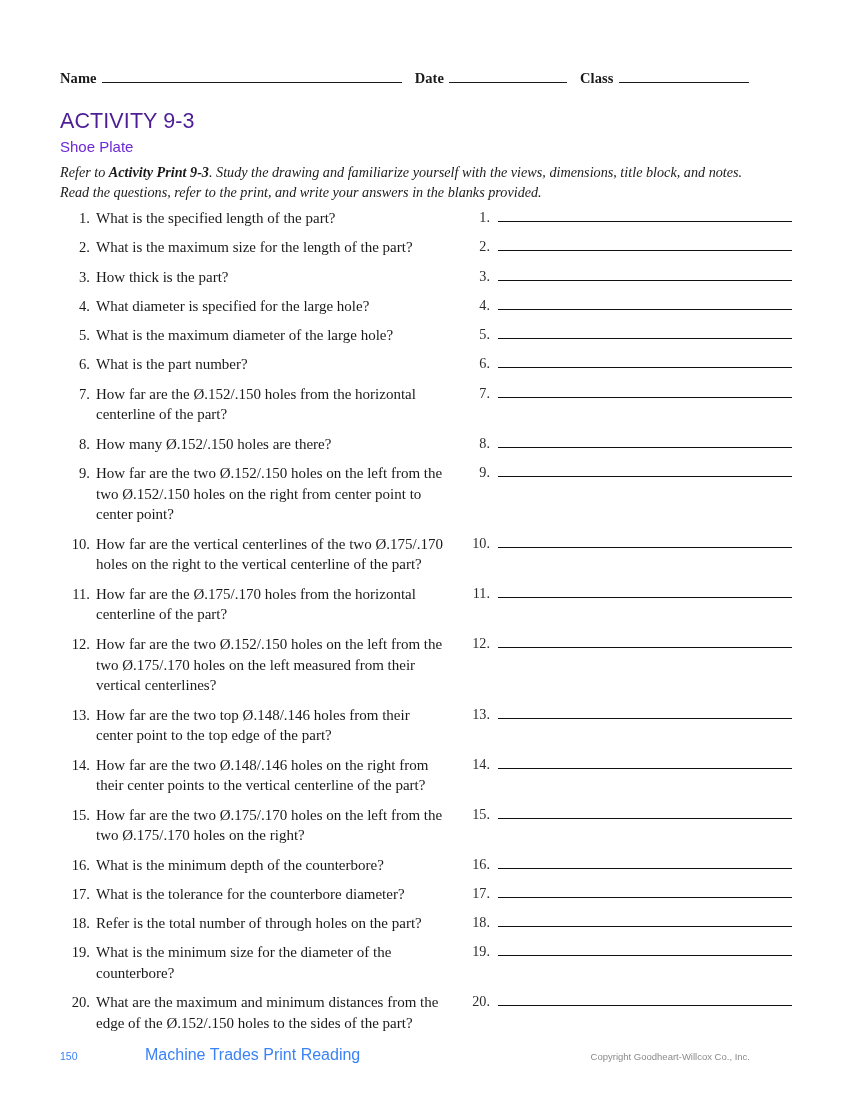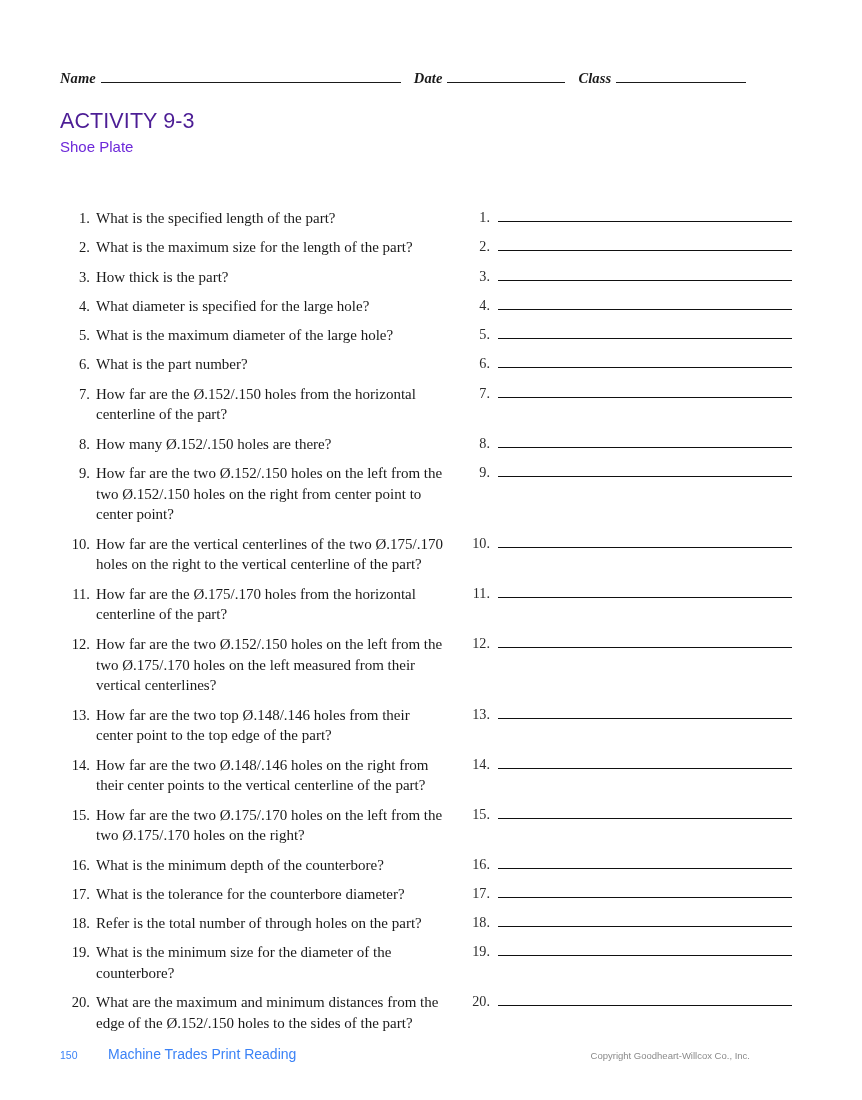--- a/index.html
+++ b/index.html
@@ -23,21 +23,20 @@
     position: absolute;
     left: 60px;
     top: 70px;
     width: 690px;
     display: flex;
     align-items: baseline;
     font-family: "Liberation Serif", serif;
     font-weight: bold;
     font-size: 14.5px;
     white-space: nowrap;
-    font-style: italic;
   }
   .field-label {
     font-weight: bold;
     letter-spacing: 0.1px;
   }
   .field-rule {
     display: inline-block;
     border-bottom: 1.3px solid #1a1a1a;
     height: 11px;
     margin-left: 5px;
@@ -158,21 +157,22 @@
     display: flex;
     align-items: baseline;
     color: #3b82f6;
   }
   .footer-page {
     font-size: 10.5px;
     width: 48px;
     display: inline-block;
   }
   .footer-book {
-    font-size: 14px;
+    font-size: 16px;
+    margin-left: 37px;
   }
   .footer-right {
     font-size: 9.5px;
     color: #8a8a8a;
   }
 </style>
 </head>
 <body>
 
 <div class="page">
@@ -182,20 +182,23 @@
     <span class="field-rule rule-name"></span>
     <span class="field-label">Date</span>
     <span class="field-rule rule-date"></span>
     <span class="field-label">Class</span>
     <span class="field-rule rule-class"></span>
   </div>
 
   <div class="activity-title">ACTIVITY 9-3</div>
   <div class="activity-subtitle">Shoe Plate</div>
 
+  <div class="instructions">
+    <span>Refer to </span><b>Activity Print 9-3</b><span>. Study the drawing and familiarize yourself with the views, dimensions, title block, and notes. Read the questions, refer to the print, and write your answers in the blanks provided.</span>
+  </div>
 
   <div class="qa-area">
       <div class="qa-row">
         <div class="q-block">
           <div class="q-num">1.</div>
           <div class="q-text">What is the specified length of the part?</div>
         </div>
         <div class="a-block">
           <div class="a-num">1.</div>
           <div class="a-rule"></div>

